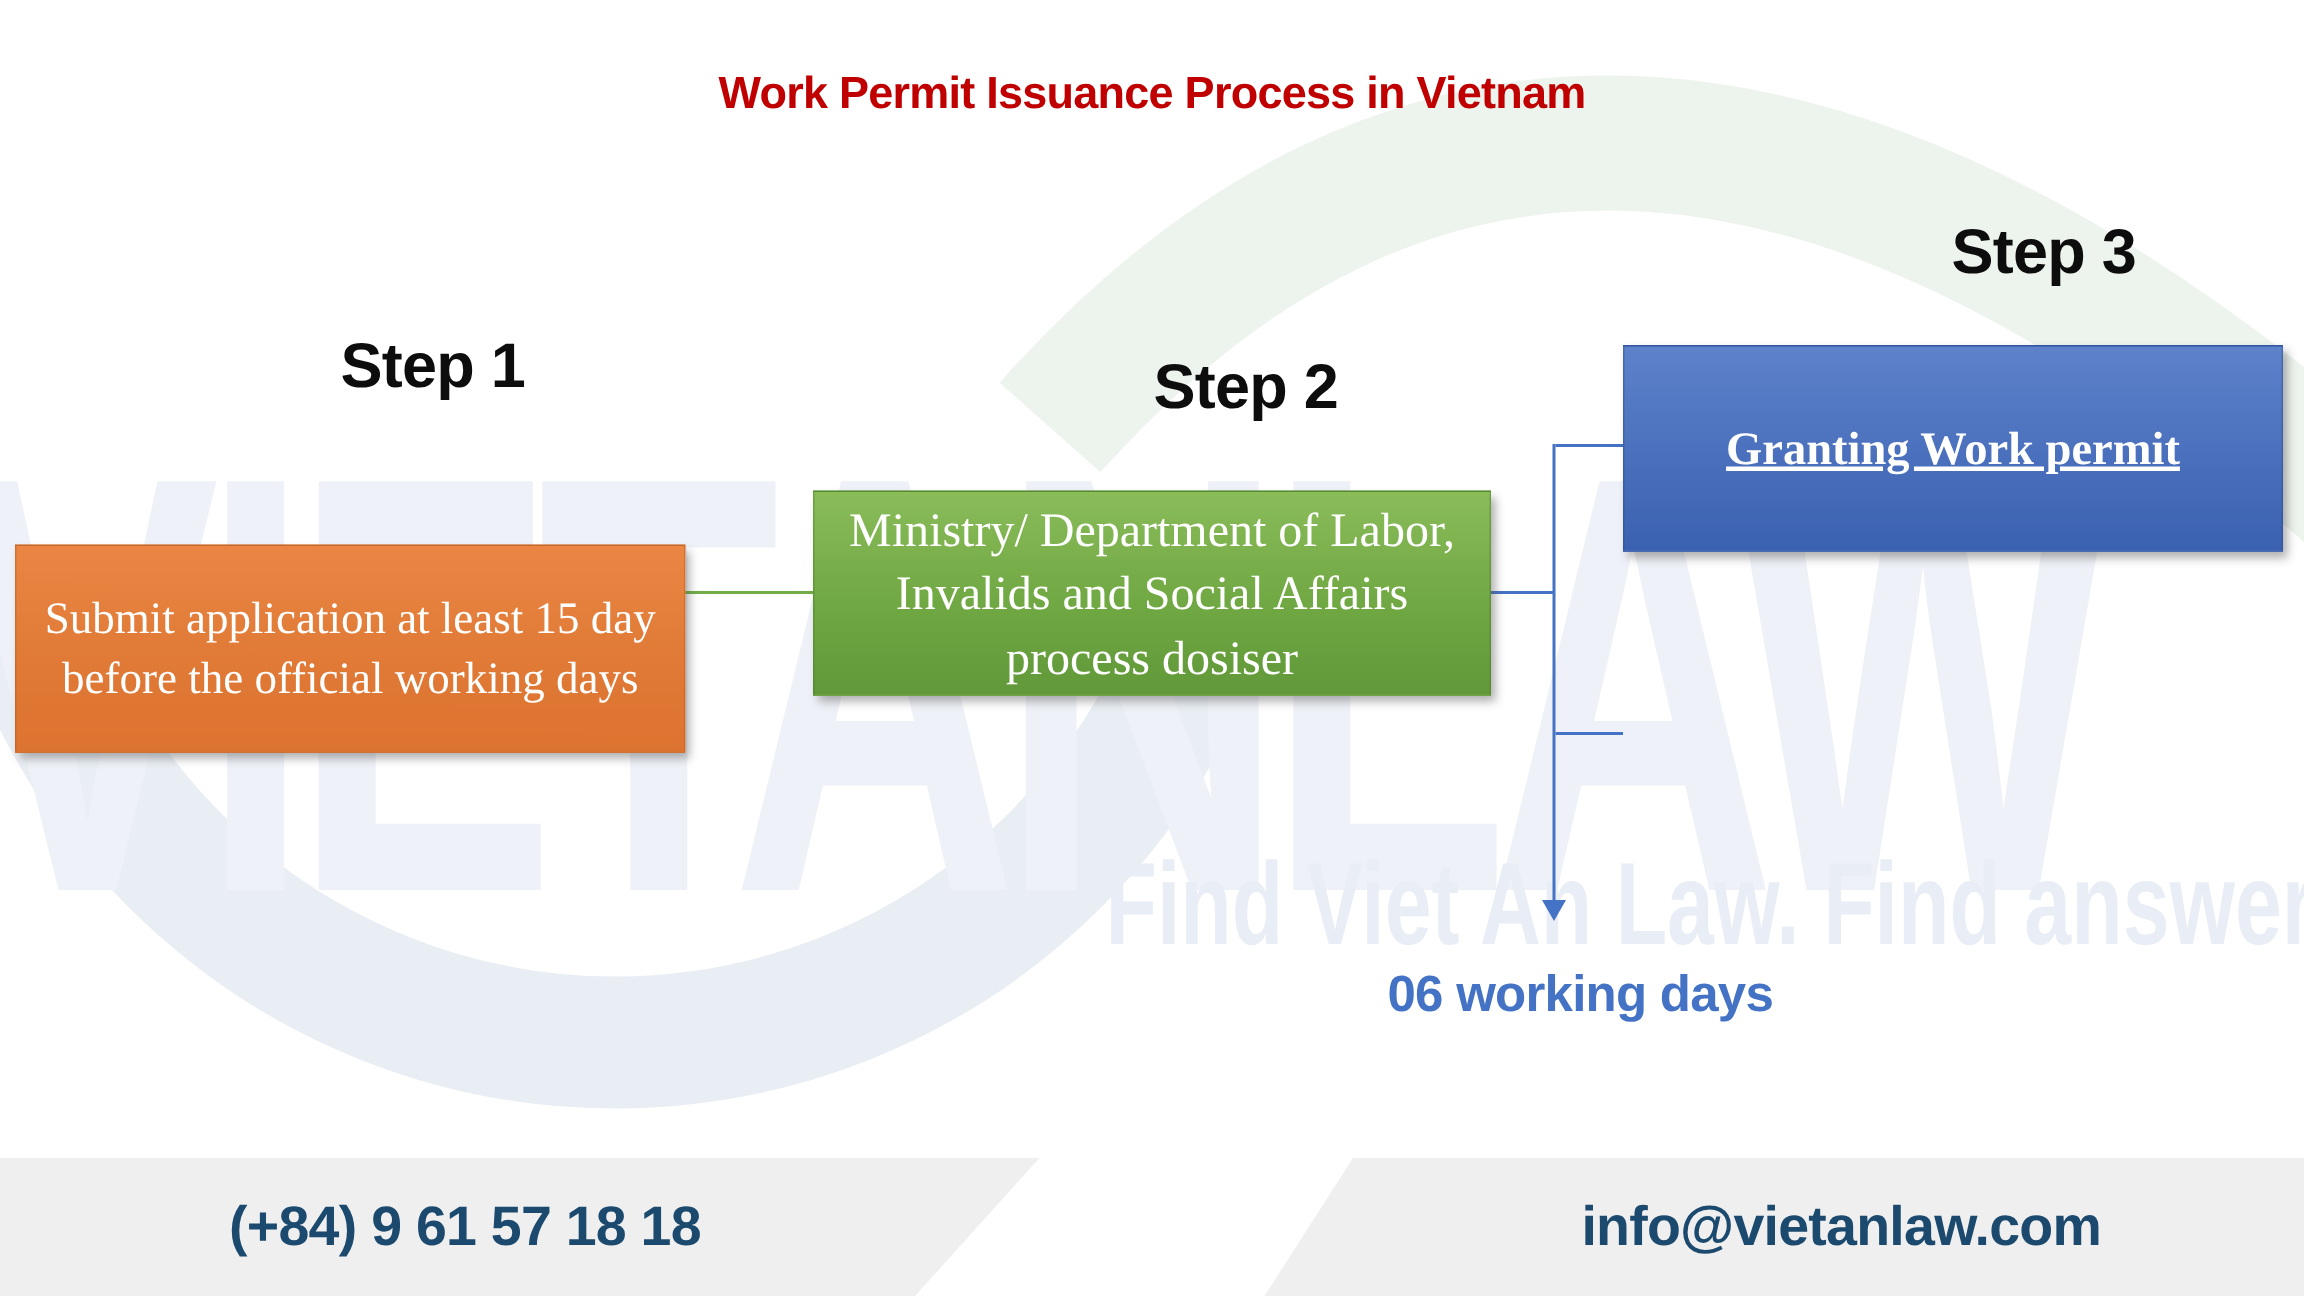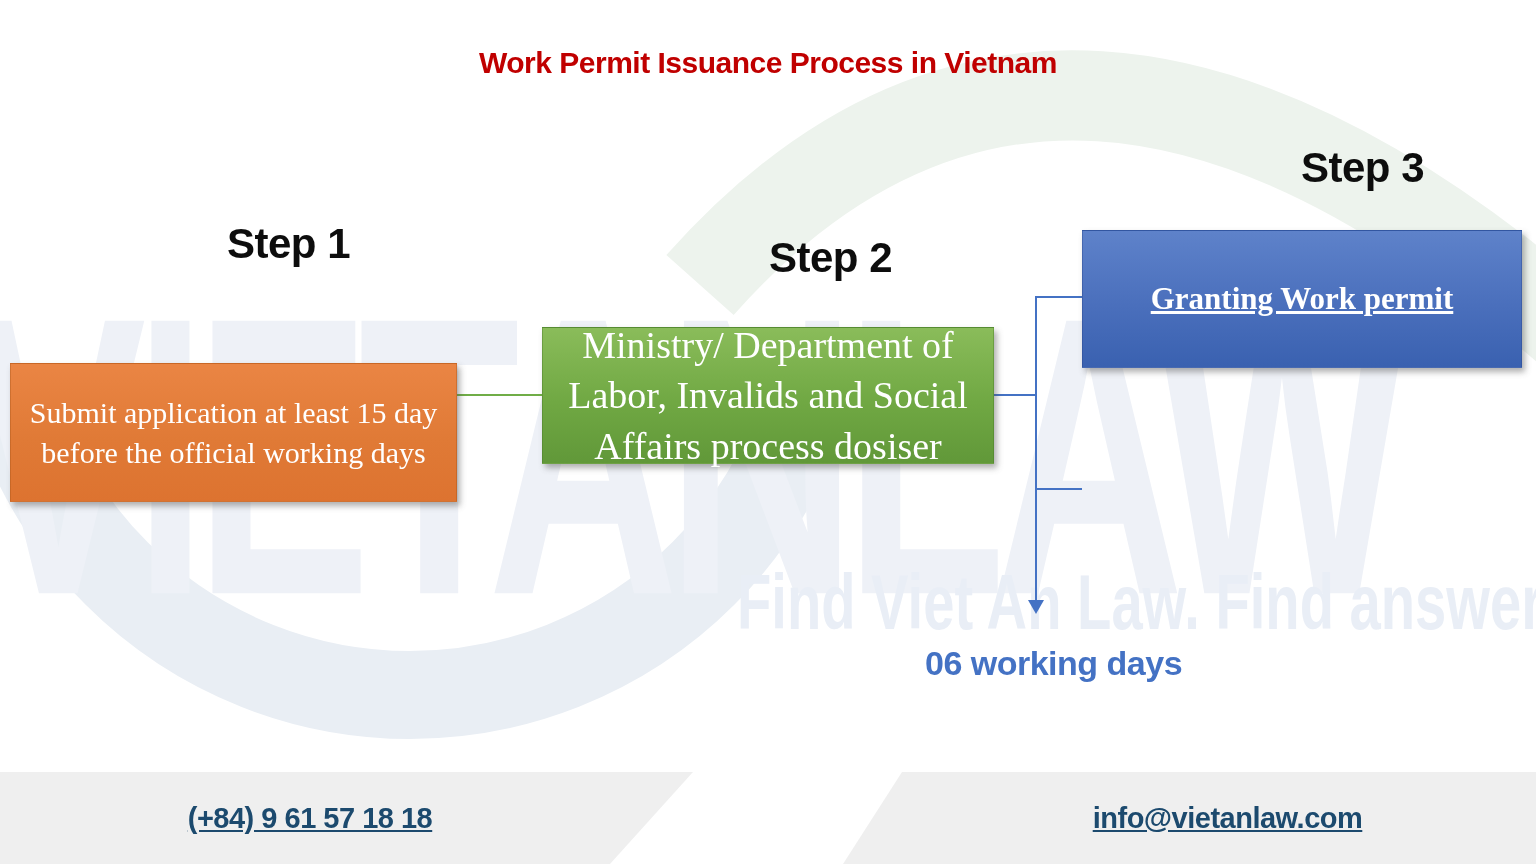--- a/index.html
+++ b/index.html
@@ -45,21 +45,21 @@
     left:10px;top:325px;width:445px;height:137px;
     background:linear-gradient(180deg,#ea8544 0%,#e07a36 55%,#dd7330 100%);
     border:1px solid rgba(160,80,20,0.35);
     font-size:30px;
     margin-top:38px;
   }
   #box-step2{
     left:542px;top:327px;width:450px;height:135px;
     background:linear-gradient(180deg,#8abc5a 0%,#70a843 55%,#619839 100%);
     border:1px solid rgba(70,120,40,0.4);
-    font-size:38px;
+    font-size:32px;
   }
   #box-grant,#box-written{
     left:1082px;width:438px;height:136px;
     background:linear-gradient(180deg,#5e82ca 0%,#4a6fbc 55%,#3a61b0 100%);
     border:1px solid rgba(40,70,140,0.4);
     font-size:31px;font-weight:bold;
   }
   #box-grant{top:230px;text-decoration:underline;}
   #box-written{top:423px;}
   
@@ -79,21 +79,21 @@
   .duration{
     position:absolute;left:925px;top:644px;z-index:2;
     font-size:34px;font-weight:bold;color:#4472c4;letter-spacing:-0.5px;
   }
   
   .footer-shape{position:absolute;top:772px;height:92px;background:#efefef;z-index:2;}
   #footer-left{left:0;width:700px;clip-path:polygon(0 0,693px 0,610px 100%,0 100%);}
   #footer-right{left:840px;width:696px;clip-path:polygon(62px 0,100% 0,100% 100%,3px 100%);}
   .footer-text{
     position:absolute;top:772px;height:92px;line-height:92px;z-index:3;
-    font-size:29px;font-weight:bold;color:#1c4a6e;text-align:center;letter-spacing:-0.5px;text-decoration:underline;
+    font-size:37px;font-weight:bold;color:#1c4a6e;text-align:center;letter-spacing:-0.5px;
   }
   #footer-phone{left:95px;width:430px;}
   #footer-email{left:1005px;width:445px;}
 </style>
 </head>
 <body>
 
 <div class="stage">
 
   <svg class="bg-svg" width="1536" height="864" viewBox="0 0 1536 864">

